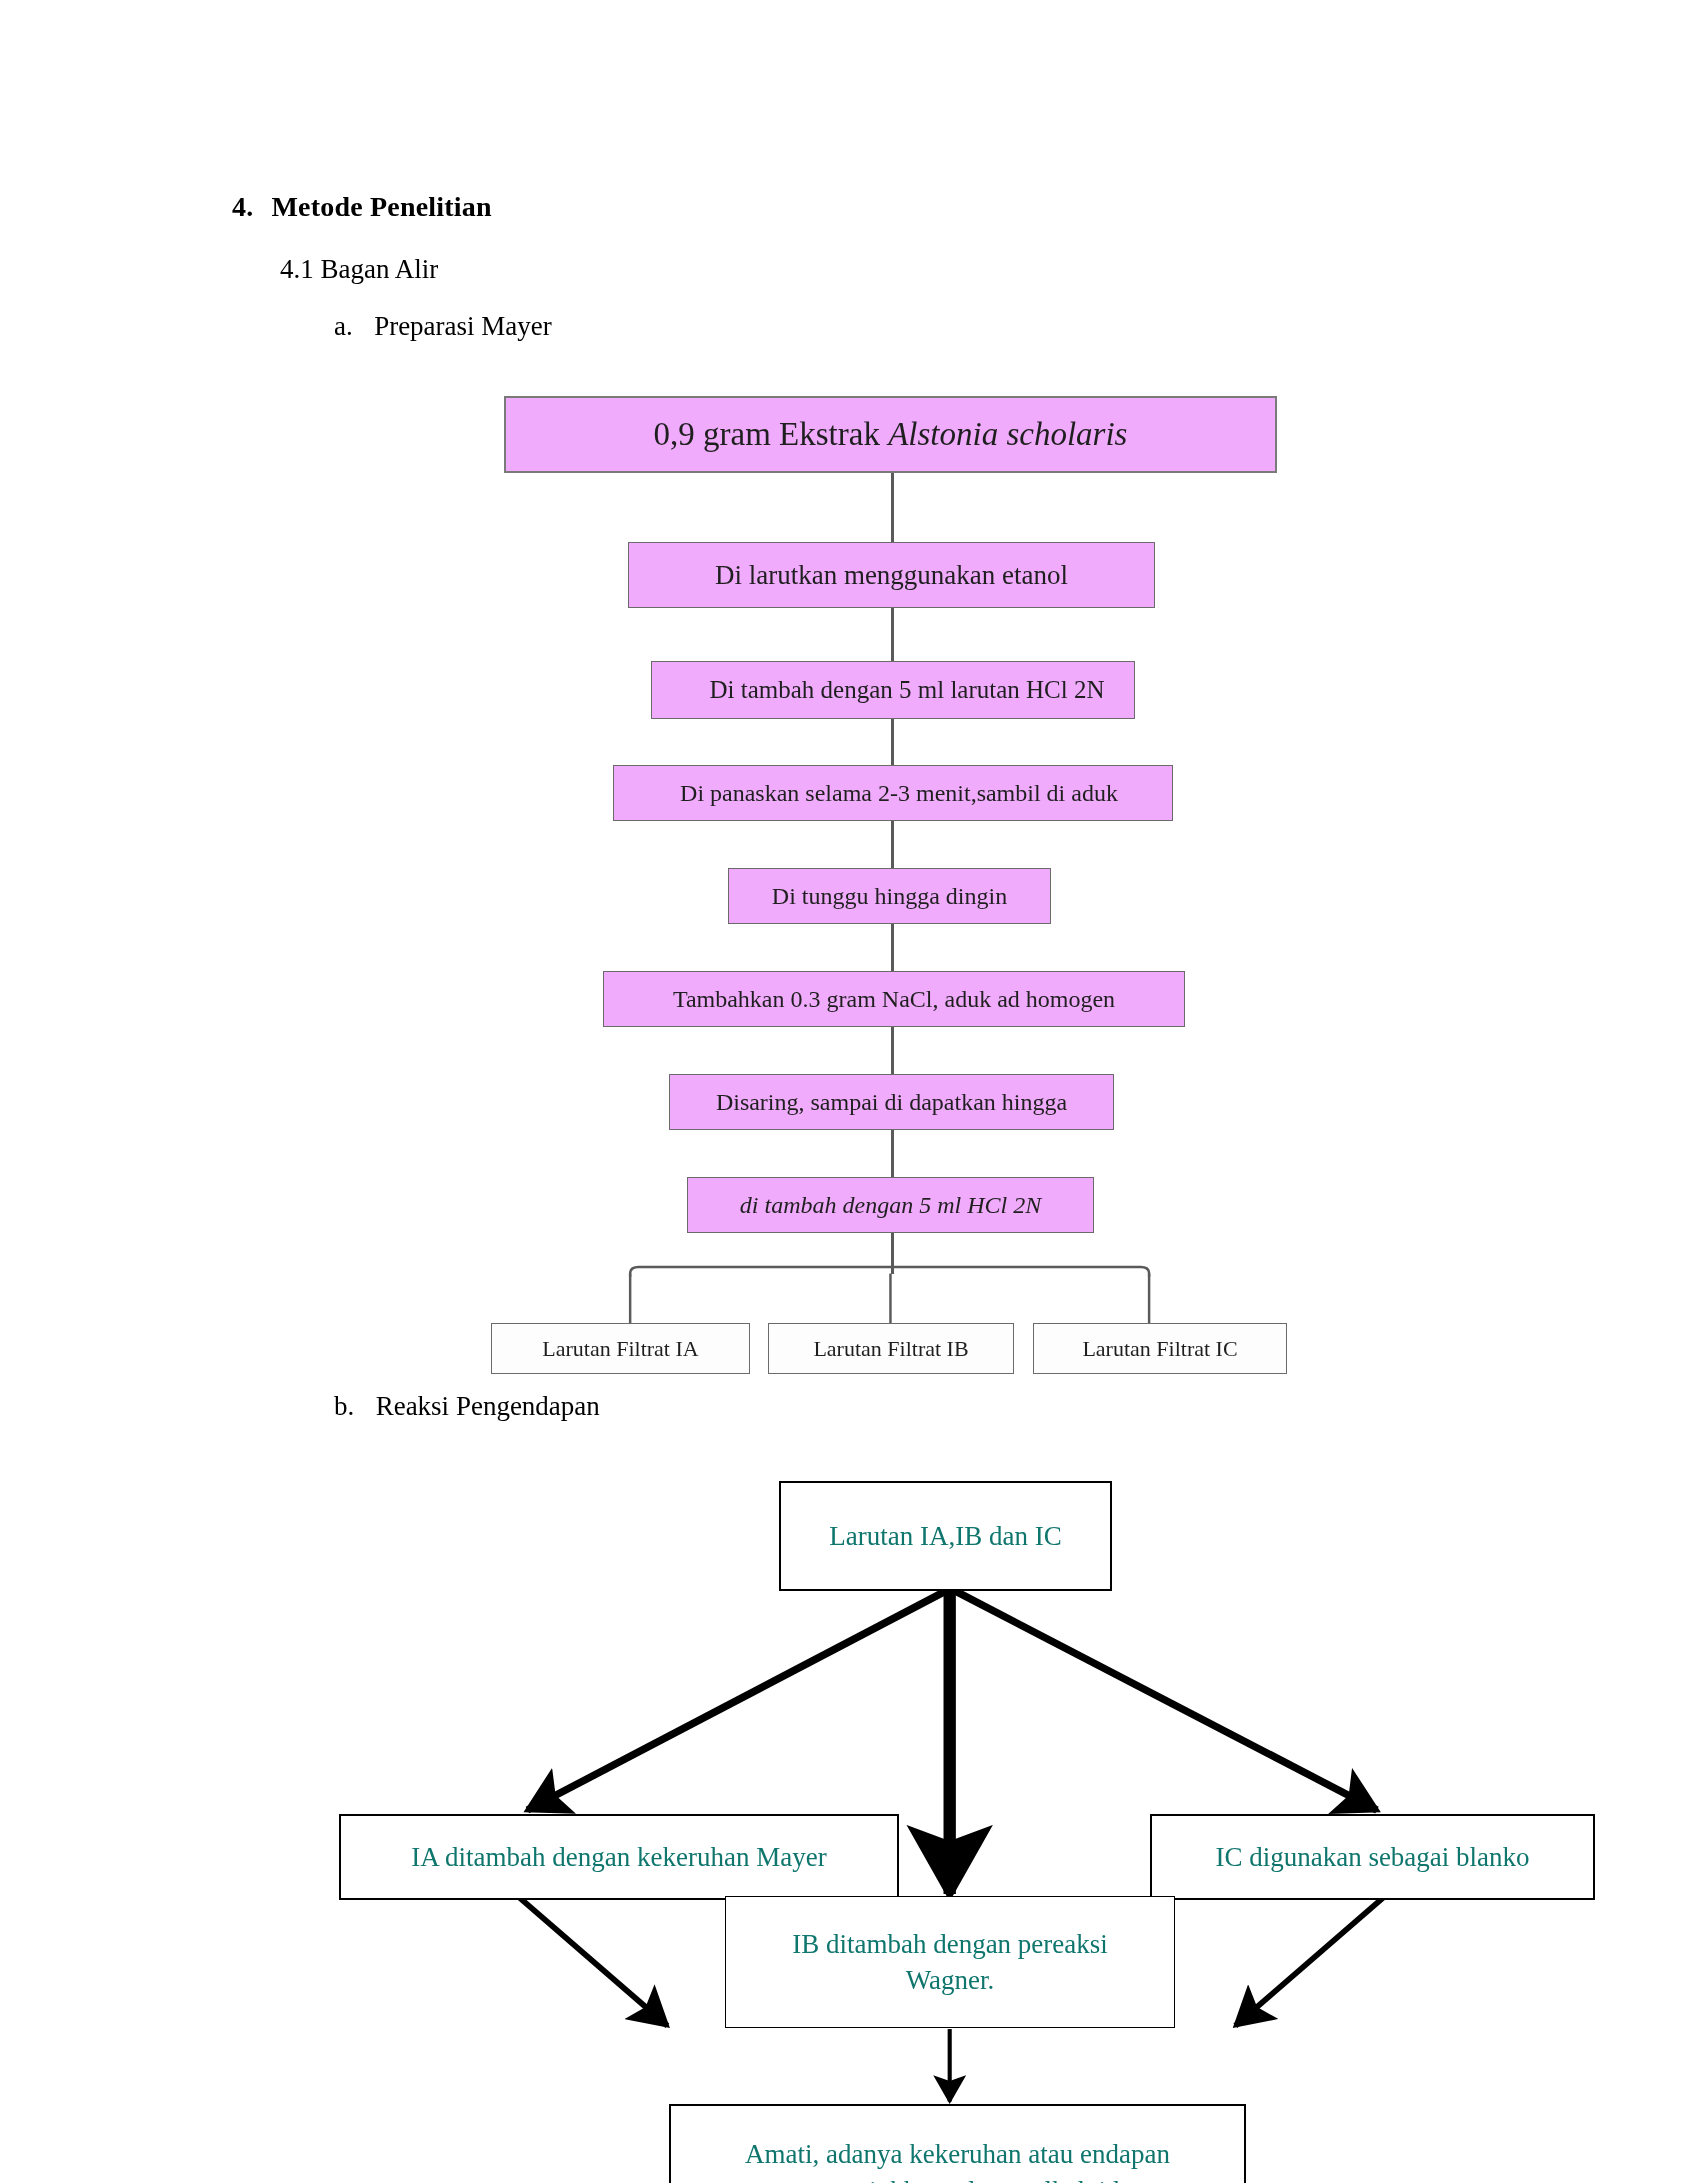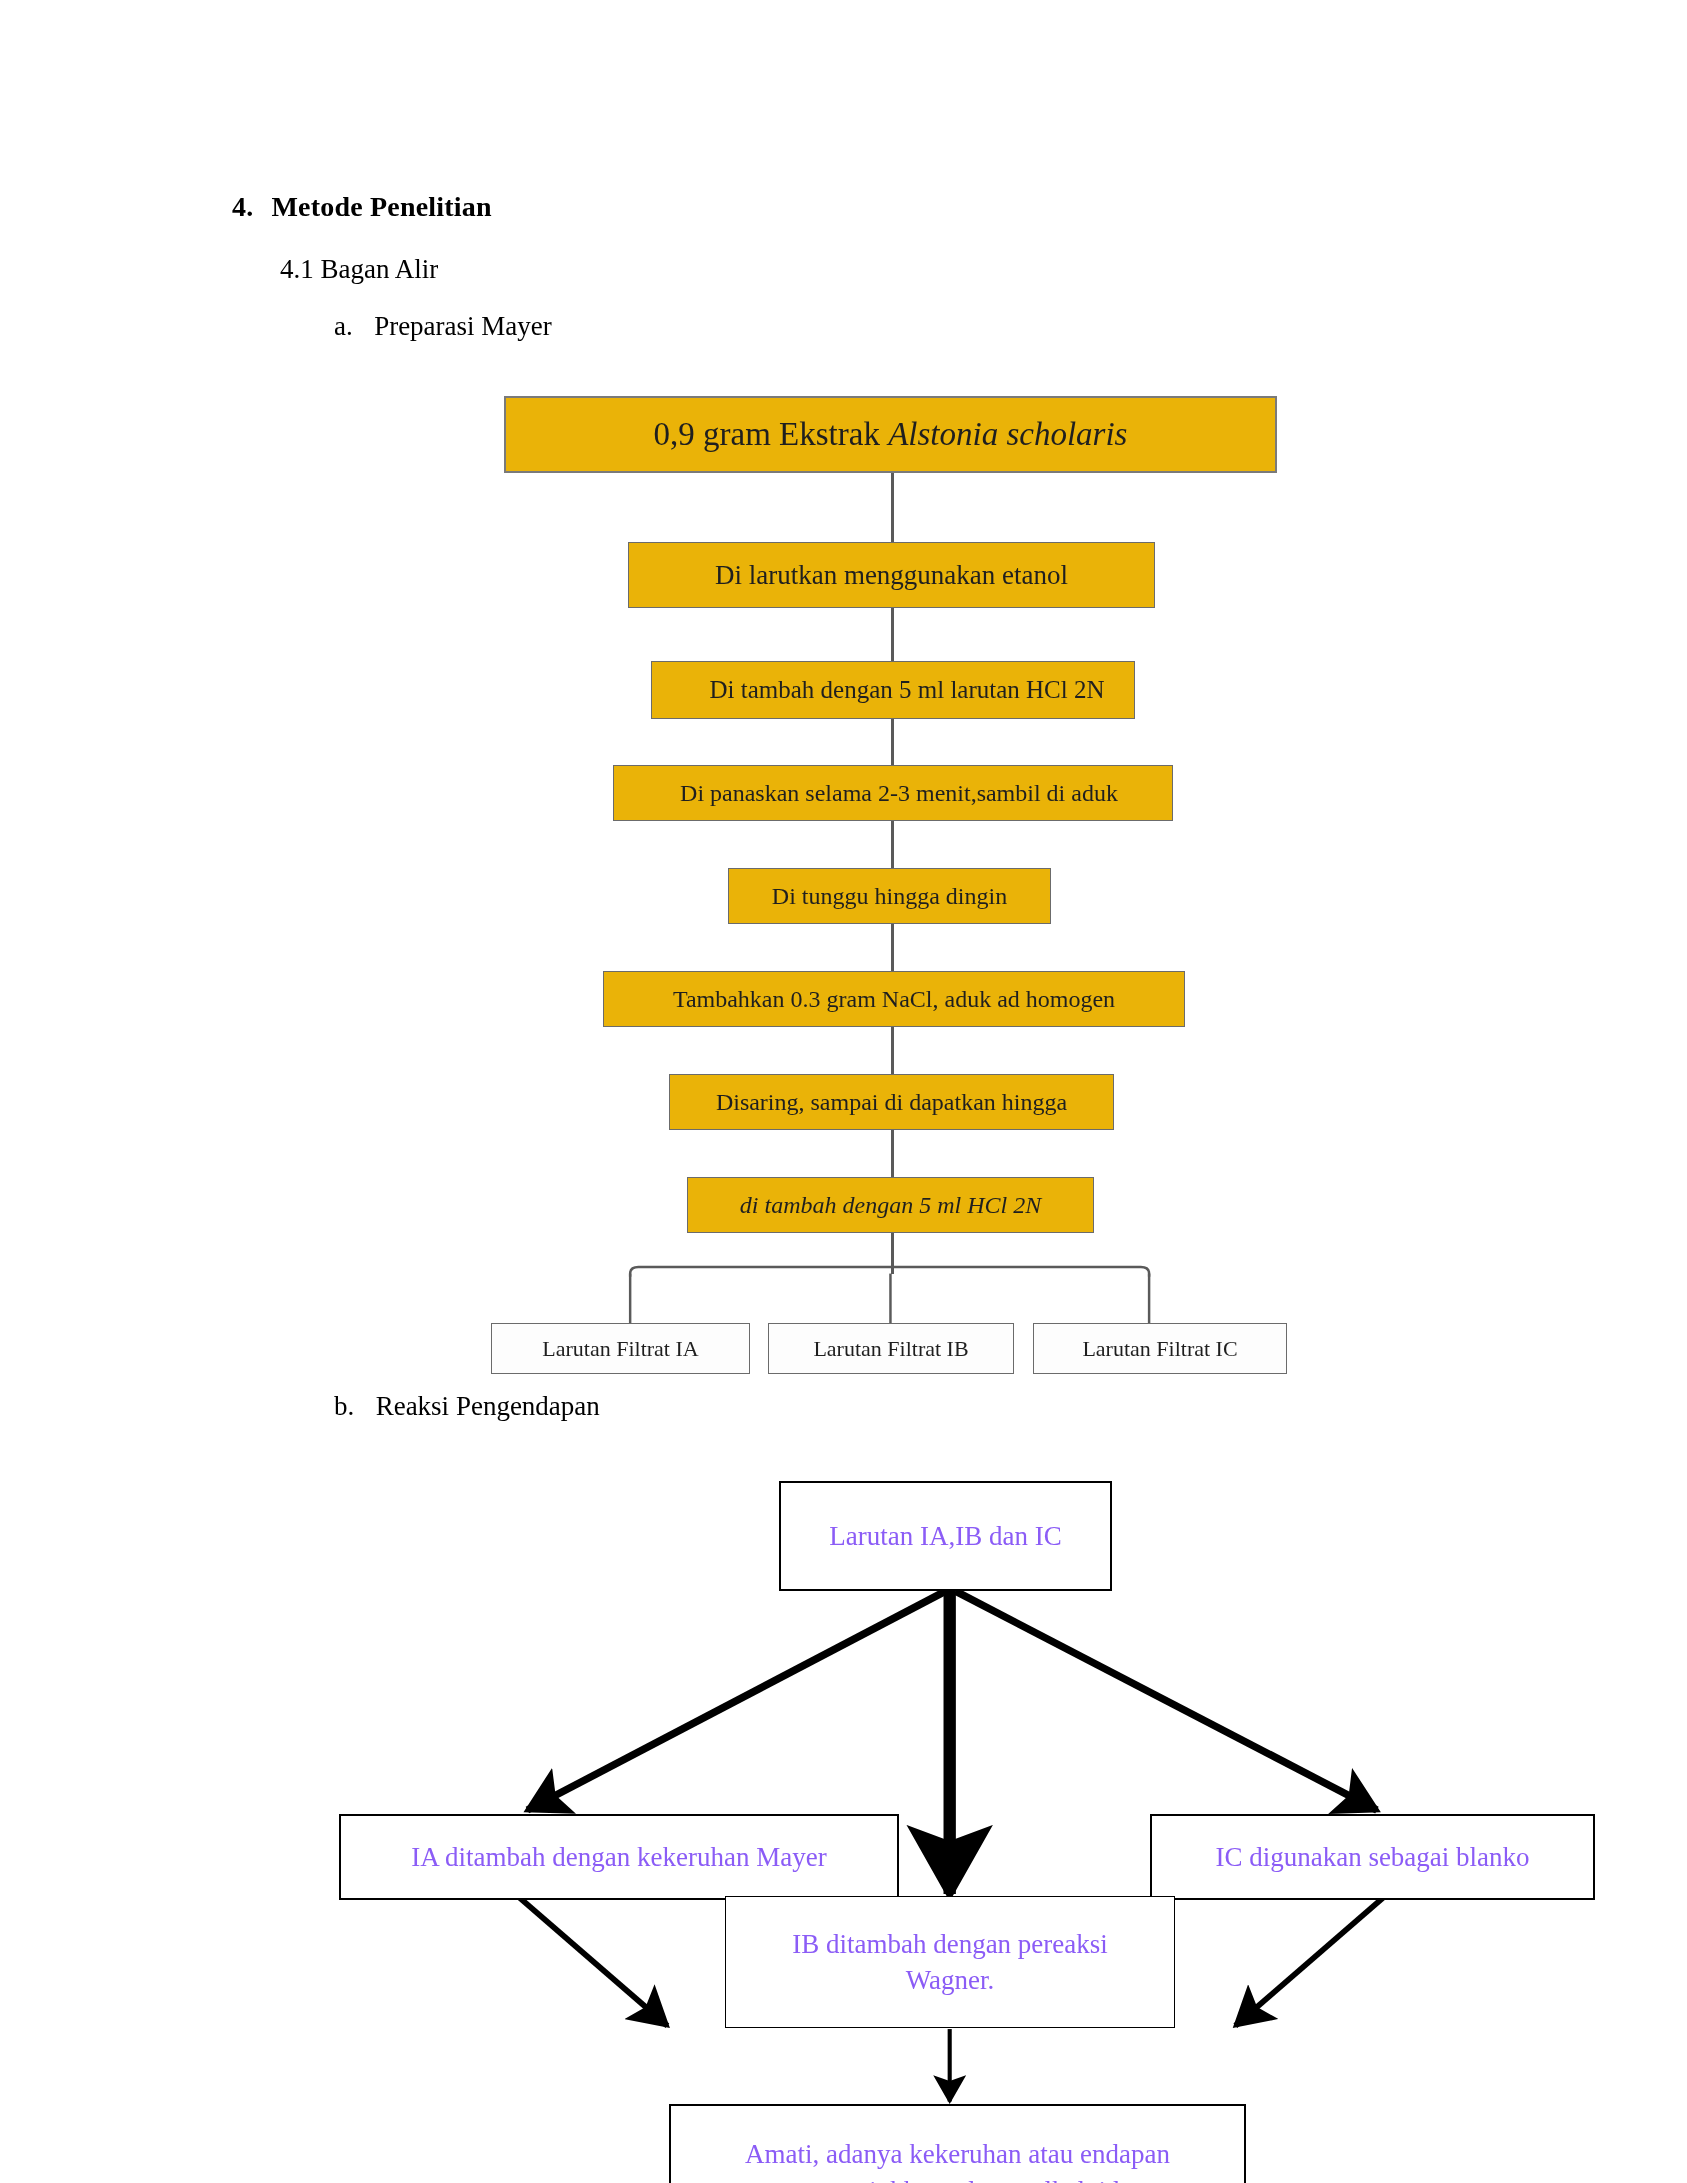--- a/index.html
+++ b/index.html
@@ -58,21 +58,21 @@
     position: absolute;
     left: 891px;
     top: 33px;
     width: 2.5px;
     background: #5a5a5a;
   }
   .boxA {
     position: absolute;
     box-sizing: border-box;
     border: 1.6px solid #6b6b6b;
-    background: #eab308;
+    background: #f0abfc;
     display: flex;
     align-items: center;
     justify-content: center;
     color: #1f1f1f;
     white-space: nowrap;
     z-index: 3;
     filter: blur(0.1px);
   }
   .boxA.first {
     font-size: 33px;
@@ -119,21 +119,21 @@
     position: absolute;
     box-sizing: border-box;
     border: 2.5px solid #000000;
     background: #ffffff;
     display: flex;
     align-items: center;
     justify-content: center;
     text-align: center;
     font-size: 27px;
     line-height: 1.35;
-    color: #8b5cf6;
+    color: #0f766e;
     z-index: 4;
     padding: 0 11.5px;
   }
   .boxB.thin { border-width: 1.6px; }
   .boxB .l2 { display: block; }
 </style>
 </head>
 <body>
 
 <div class="page">

